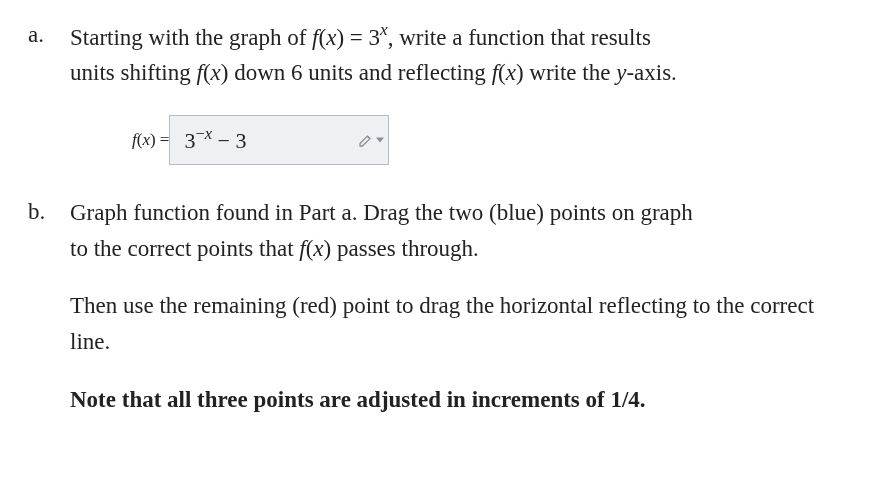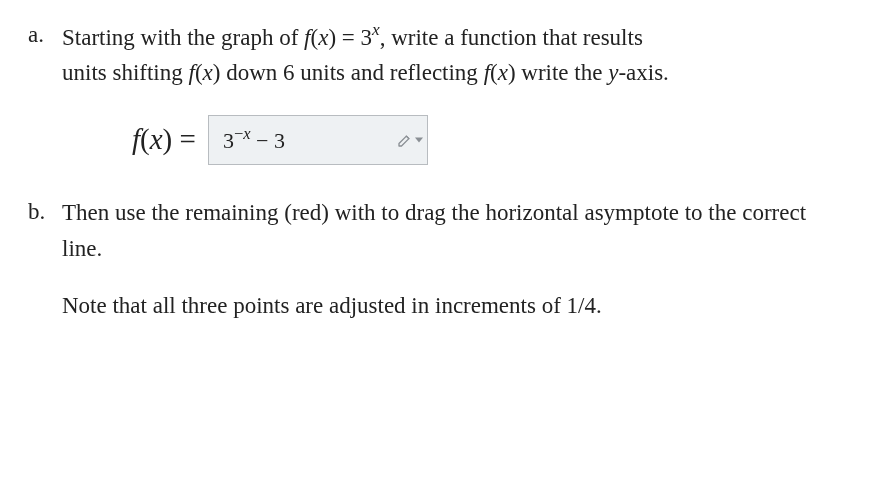--- a/index.html
+++ b/index.html
@@ -27,31 +27,31 @@
     font-size: 23px;
     line-height: 1.5;
     text-align: left;
   }
   .item-body {
     flex: 1 1 auto;
     font-size: 23px;
     line-height: 1.55;
   }
   .para {
-    margin: 0 0 22px 0;
+    margin: 0 0 22px 8px;
   }
   .math-ital { font-style: italic; font-family: Georgia, serif; }
   .answer-row {
     display: flex;
     align-items: center;
     margin: 24px 0 2px 70px;
   }
   .lhs {
-    font-size: 29px;
-    margin-right: 12px;
+    font-size: 17px;
+    margin-right: 0;
     white-space: nowrap;
   }
   .answer-box {
     display: inline-flex;
     align-items: center;
     justify-content: space-between;
     width: 220px;
     height: 50px;
     background: #eef1f3;
     border: 1px solid #b8bcc0;
@@ -108,20 +108,24 @@
             </svg>
           </span>
         </div>
       </div>
     </div>
   </div>
 
   <div class="item" style="margin-top:10px;">
     <div class="item-label">b.</div>
     <div class="item-body">
-      <p class="para">Then use the remaining (red) with to drag the horizontal asymptote to the correct line.</p>
-      <p class="para" style="margin-bottom:0;">
+      <p class="para">
+        <span>Graph function found in Part a. Drag the two (blue) points on graph</span><br>
+        <span>to the correct points that </span><span class="math-ital">f</span><span>(</span><span class="math-ital">x</span><span>) passes through.</span>
+      </p>
+      <p class="para">Then use the remaining (red) point to drag the horizontal reflecting to the correct line.</p>
+      <p class="para" style="margin-bottom:0;font-weight:bold;">
         <span>Note that all three points are adjusted in increments of </span><span>1/4</span><span>.</span>
       </p>
     </div>
   </div>
 
 </div>
 
 </body></html>

